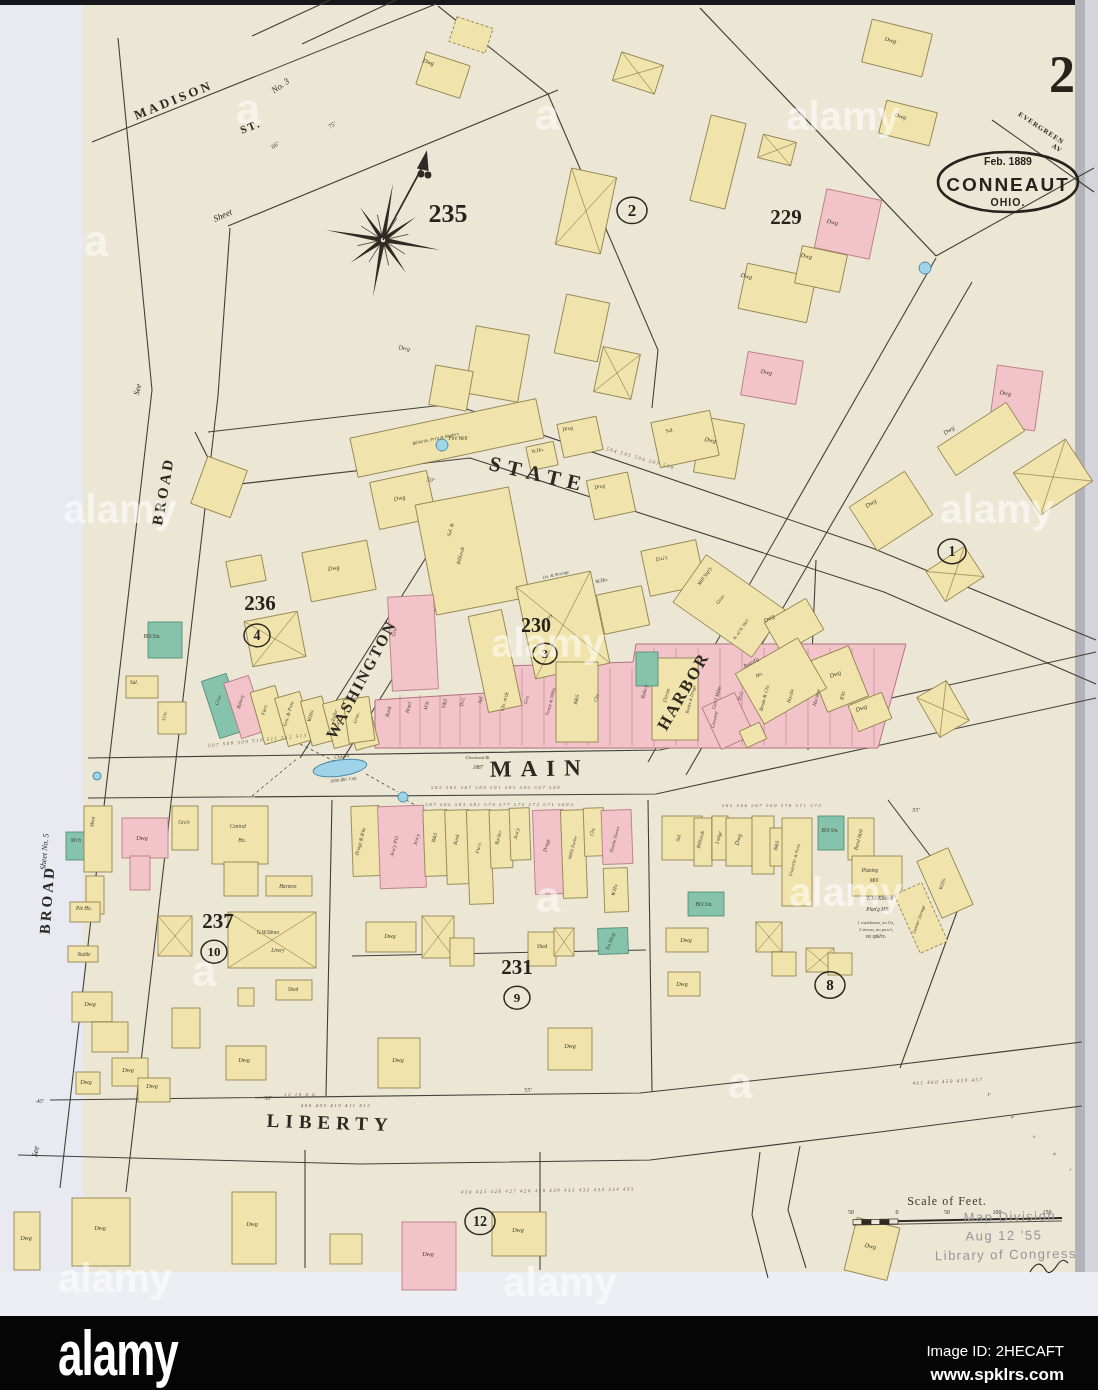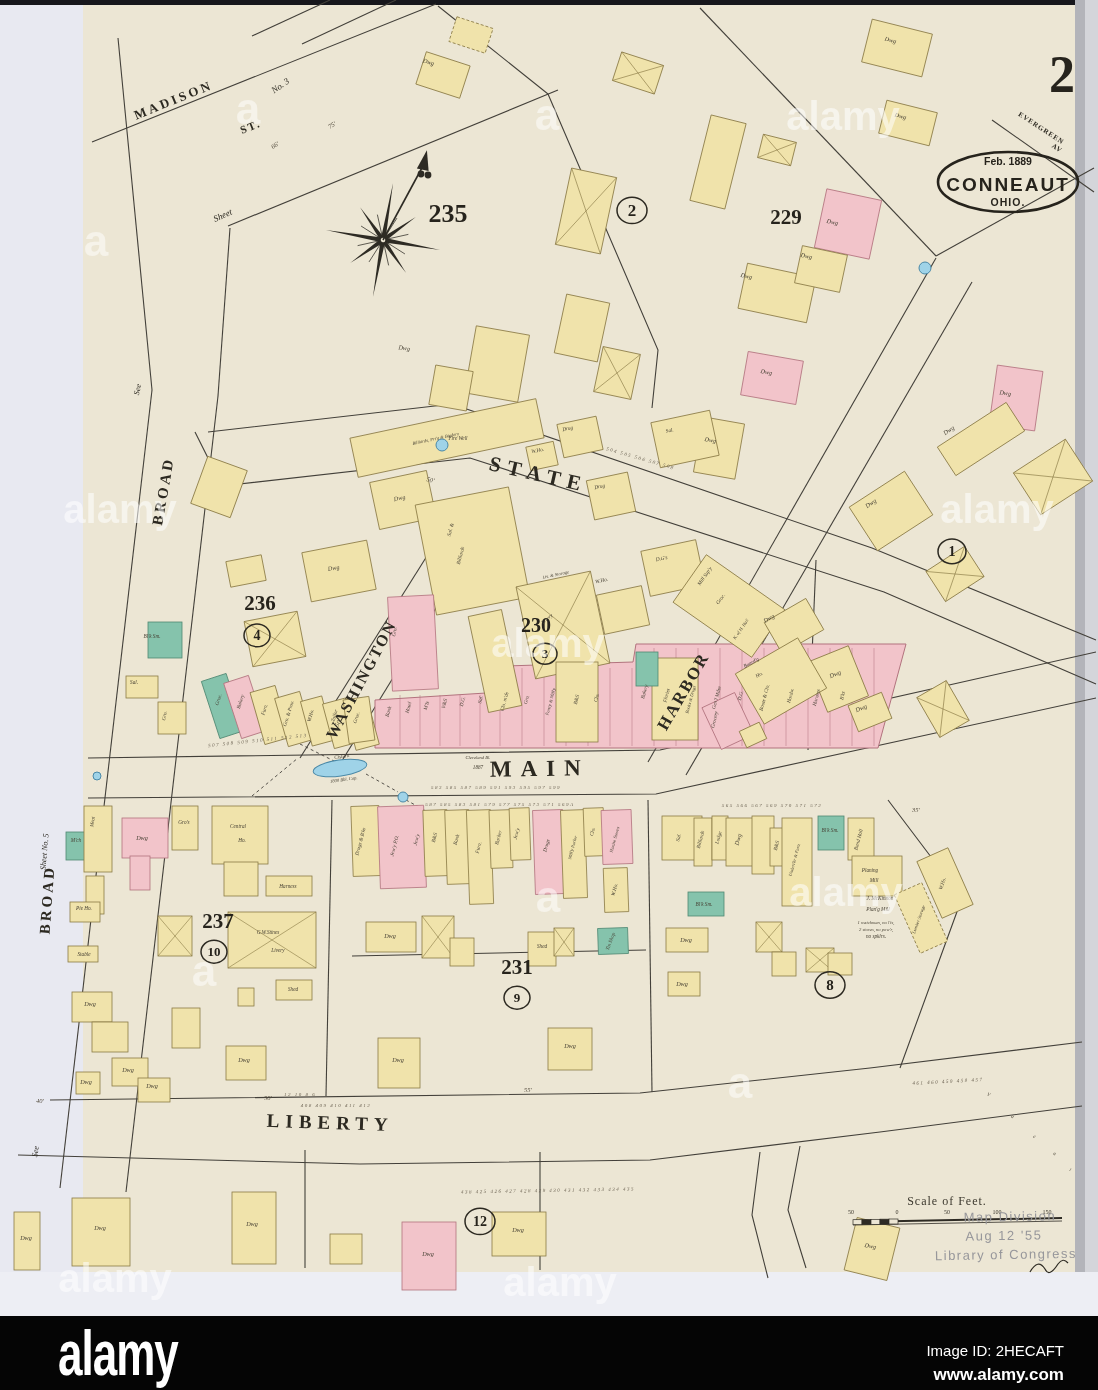--- a/index.html
+++ b/index.html
@@ -765,16 +765,16 @@
         <text x="204" y="986" text-anchor="middle" fill="rgba(255,255,255,0.5)" font-size="44" font-family="&quot;Liberation Sans&quot;,&quot;DejaVu Sans&quot;,sans-serif" font-weight="bold">a</text>
         <text x="740" y="1098" text-anchor="middle" fill="rgba(255,255,255,0.5)" font-size="44" font-family="&quot;Liberation Sans&quot;,&quot;DejaVu Sans&quot;,sans-serif" font-weight="bold">a</text>
         <text x="548" y="912" text-anchor="middle" fill="rgba(255,255,255,0.5)" font-size="44" font-family="&quot;Liberation Sans&quot;,&quot;DejaVu Sans&quot;,sans-serif" font-weight="bold">a</text>
       </g>
   </svg>
 
   <div id="footer-bar">
     <div id="footer-logo">alamy</div>
     <div id="footer-right">
       <div id="footer-id">Image ID: 2HECAFT</div>
-      <div id="footer-url">www.alamy.com</div>
+      <div id="footer-url">www.spklrs.com</div>
     </div>
   </div>
 </div>
 
 </body></html>

